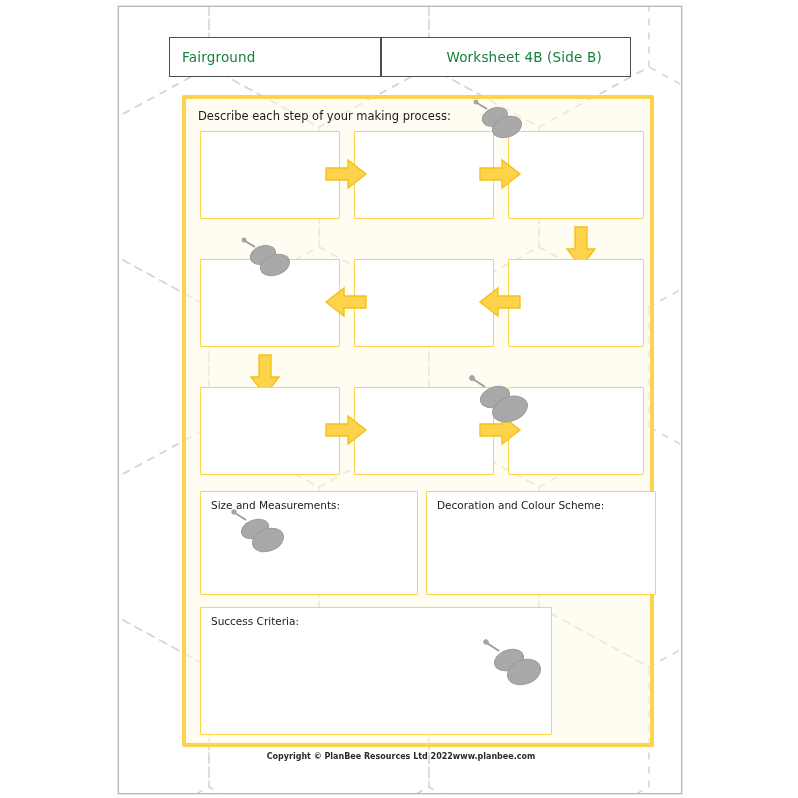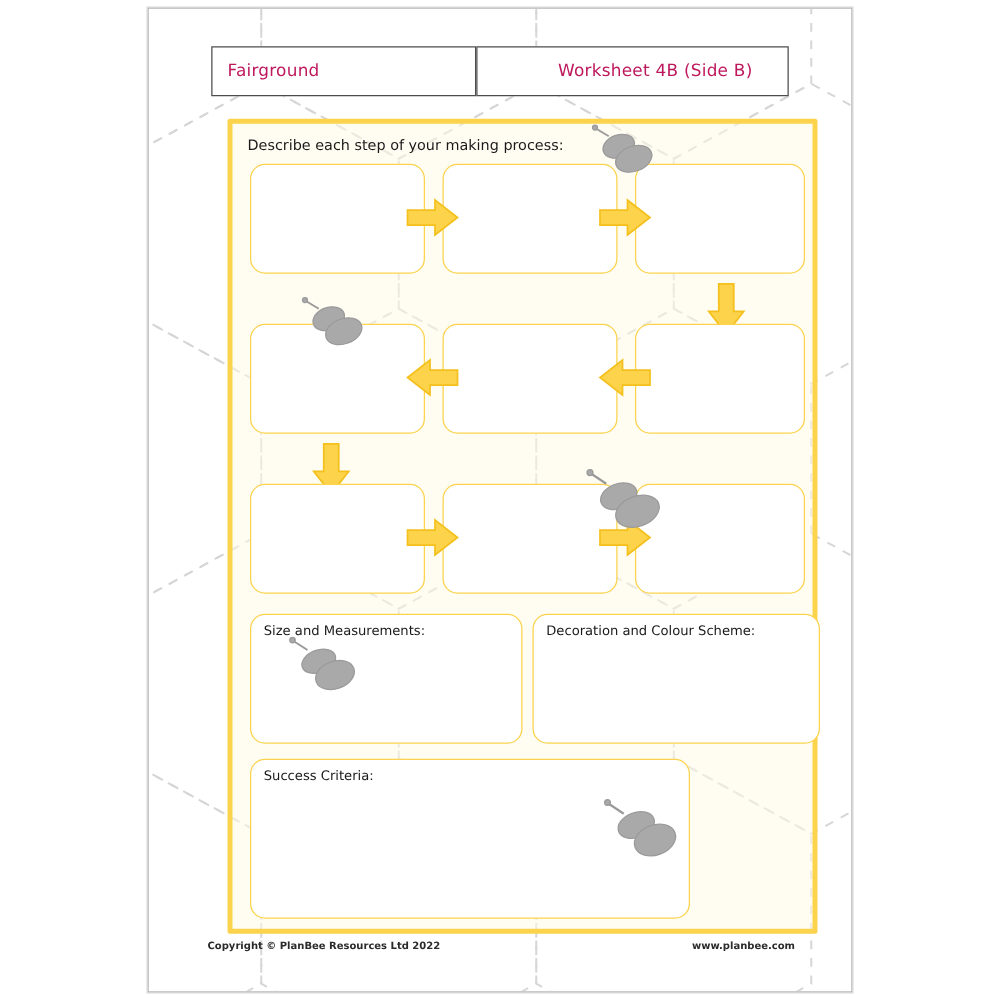--- a/index.html
+++ b/index.html
@@ -43,21 +43,21 @@
     height:40px;
     box-sizing:border-box;
     display:flex;
     align-items:center;
     font-family:"DejaVu Sans", sans-serif;
   }
   .titlebox.left{width:212px;padding-left:12px;}
   .titlebox.right{width:250px;justify-content:flex-end;padding-right:28px;}
   .titletext{
     font-size:13.5px;
-    color:#be185d;
+    color:#15803d;
     letter-spacing:.2px;
     white-space:nowrap;
   }
   
   .main{
     position:absolute;
     left:63px;top:88px;
     width:472px;height:652px;
     border:4px solid #fbd34d;
     background:rgba(255,252,232,0.55);
@@ -68,42 +68,42 @@
     position:absolute;
     left:12px;top:10px;
     font-size:11.5px;
     color:#1a1a1a;
   }
   
   .box{
     position:absolute;
     background:#ffffff;
     border:1.6px solid #fbd34d;
-    border-radius:12px;
+    border-radius:1px;
     box-sizing:border-box;
   }
   .boxlabel{
     position:absolute;
     left:10px;top:7px;
     font-size:10.5px;
     color:#1a1a1a;
     white-space:nowrap;
   }
   
   .arrow{position:absolute;}
   .arrow svg{display:block;}
   
   .bee{position:absolute;}
   
   .footer{
     position:absolute;
     left:47px;top:745px;
     width:470px;
     display:flex;
-    justify-content:space-between;
+    justify-content:center;
     font-size:8px;
     color:#2b2b2b;
     font-weight:bold;
   }
 </style>
 </head>
 <body>
 
 <div id="page">
 

